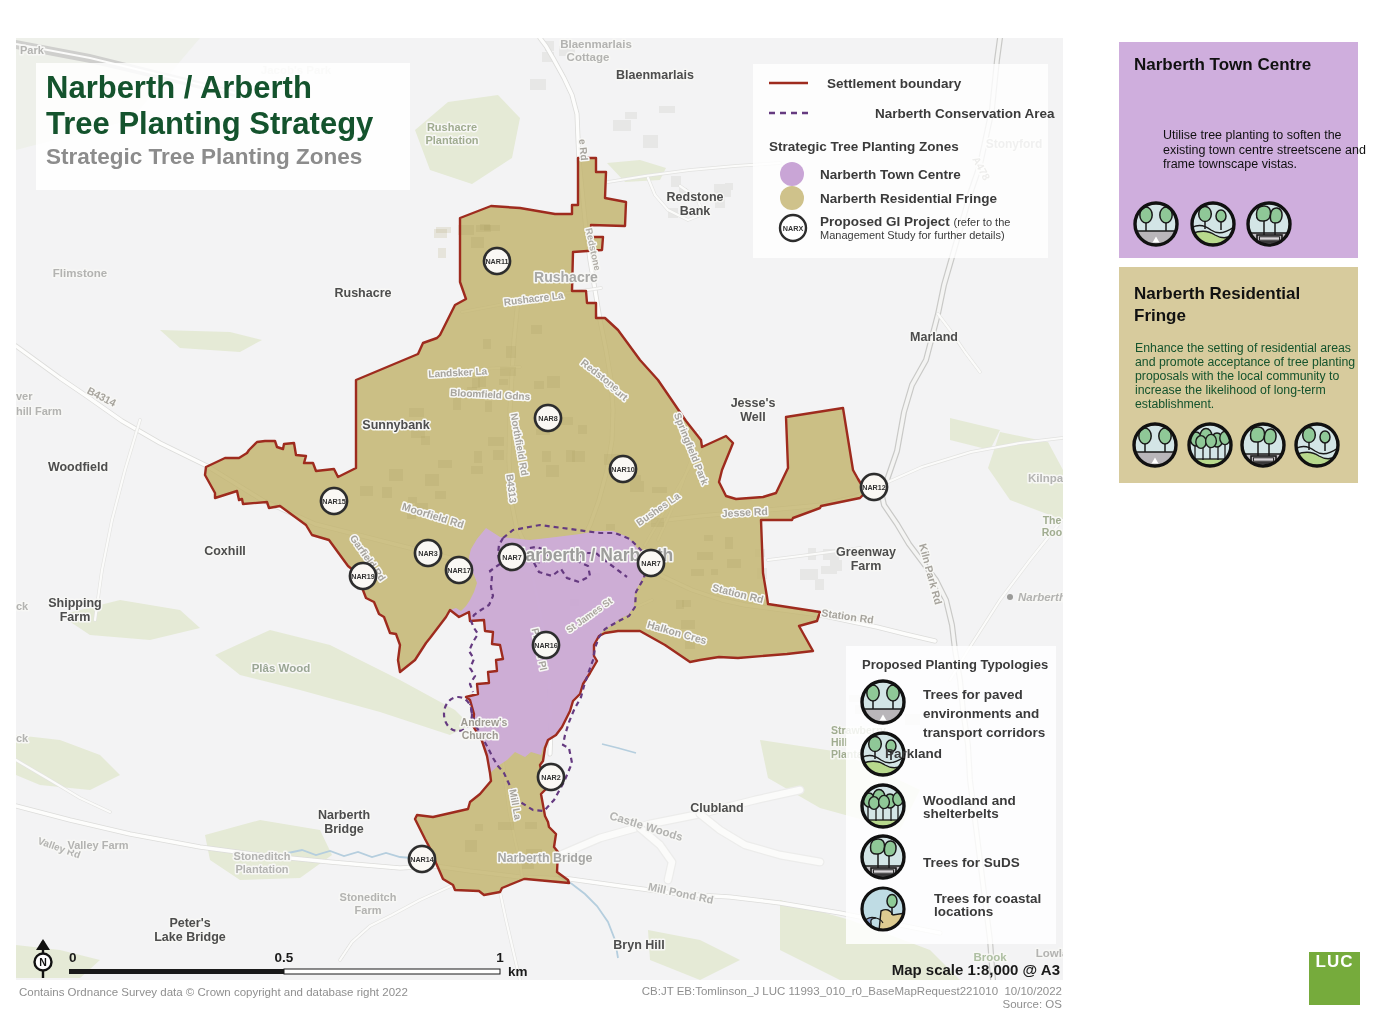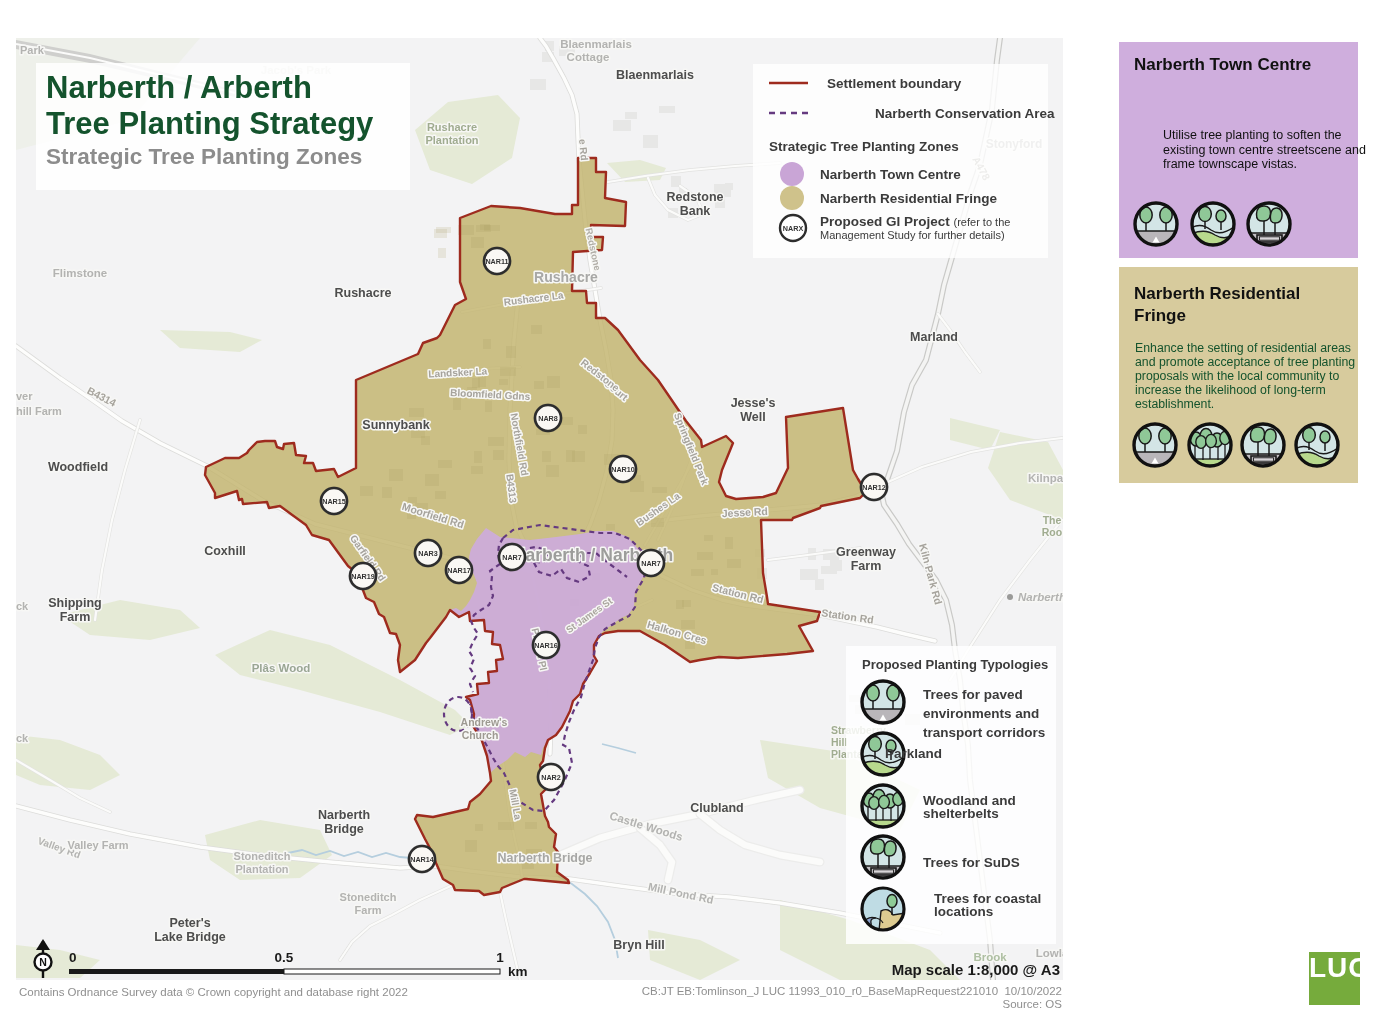--- a/index.html
+++ b/index.html
@@ -643,17 +643,17 @@
 <ellipse cx="-8" cy="-10" rx="6.3" ry="7.6" fill="#8fc897" stroke="#1a1a1a" stroke-width="1.5"></ellipse>
 <path d="M8 6 L8 -4" stroke="#1a1a1a" stroke-width="1.5"></path>
 <ellipse cx="8" cy="-8" rx="5" ry="6" fill="#8fc897" stroke="#1a1a1a" stroke-width="1.5"></ellipse>
 </g>
 <circle cx="0" cy="0" r="21" fill="none" stroke="#111" stroke-width="3.4"></circle>
 </g>
 </svg>
 
 <div class="abs" style="left:1309px;top:952px;width:51px;height:53px;background:#76ab3c;"></div>
 
-<div class="abs" style="left:1309px;top:952px;width:51px;text-align:center;font-size:28px;font-weight:bold;color:#fff;letter-spacing:1px;">LUC</div>
+<div class="abs" style="left:1309px;top:952px;width:51px;text-align:center;font-size:17px;font-weight:bold;color:#fff;letter-spacing:1px;">LUC</div>
 
 <div class="abs" style="left:19px;top:986px;font-size:11.5px;color:#8f8f8f;text-align:center;">Contains Ordnance Survey data © Crown copyright and database right 2022</div>
 
 <div class="abs" style="left:622px;top:985px;width:440px;font-size:11.5px;color:#8f8f8f;text-align:right;line-height:13px;white-space:nowrap;">CB:JT EB:Tomlinson_J LUC 11993_010_r0_BaseMapRequest221010&nbsp; 10/10/2022<br>Source: OS</div>
 
 </body></html>

